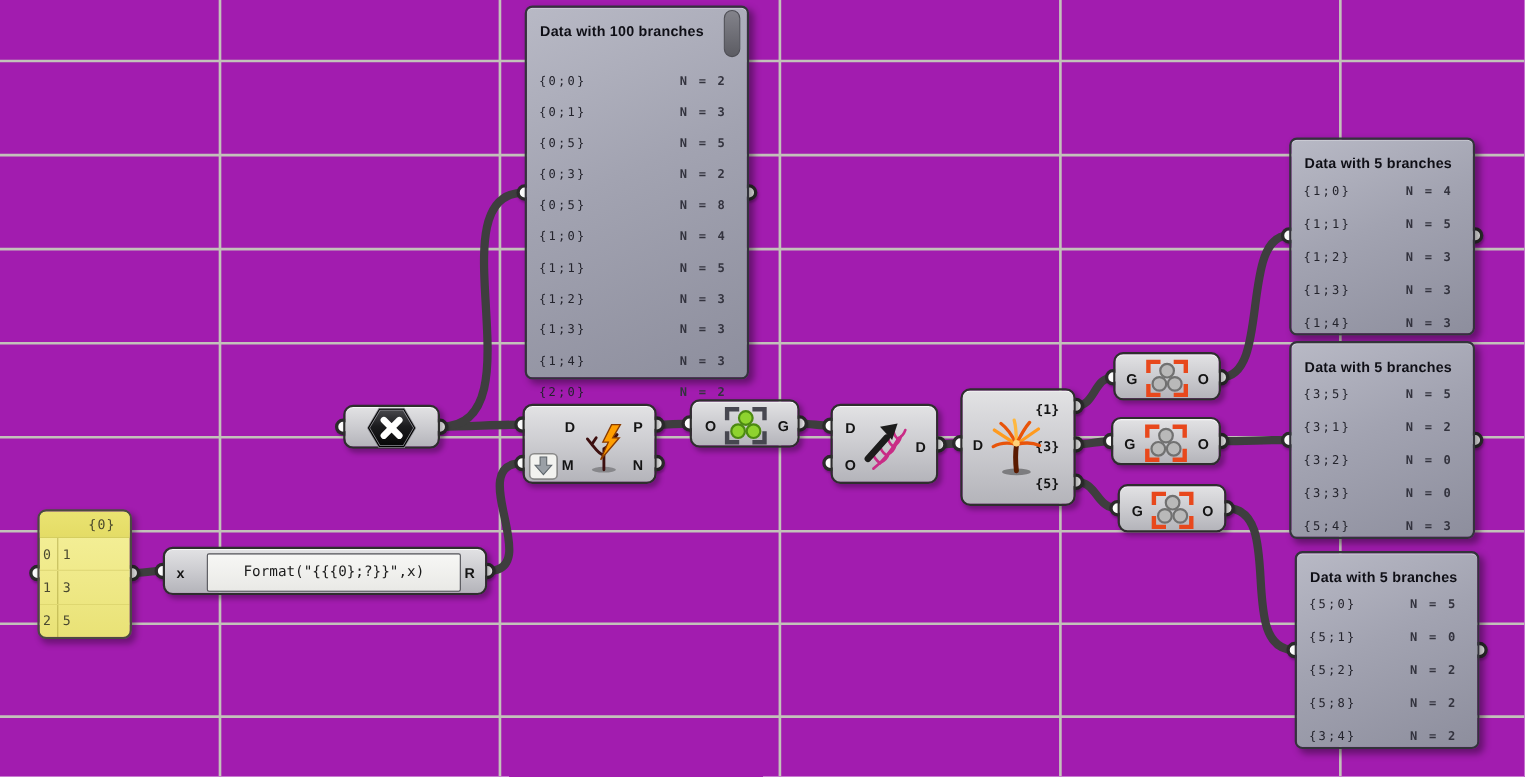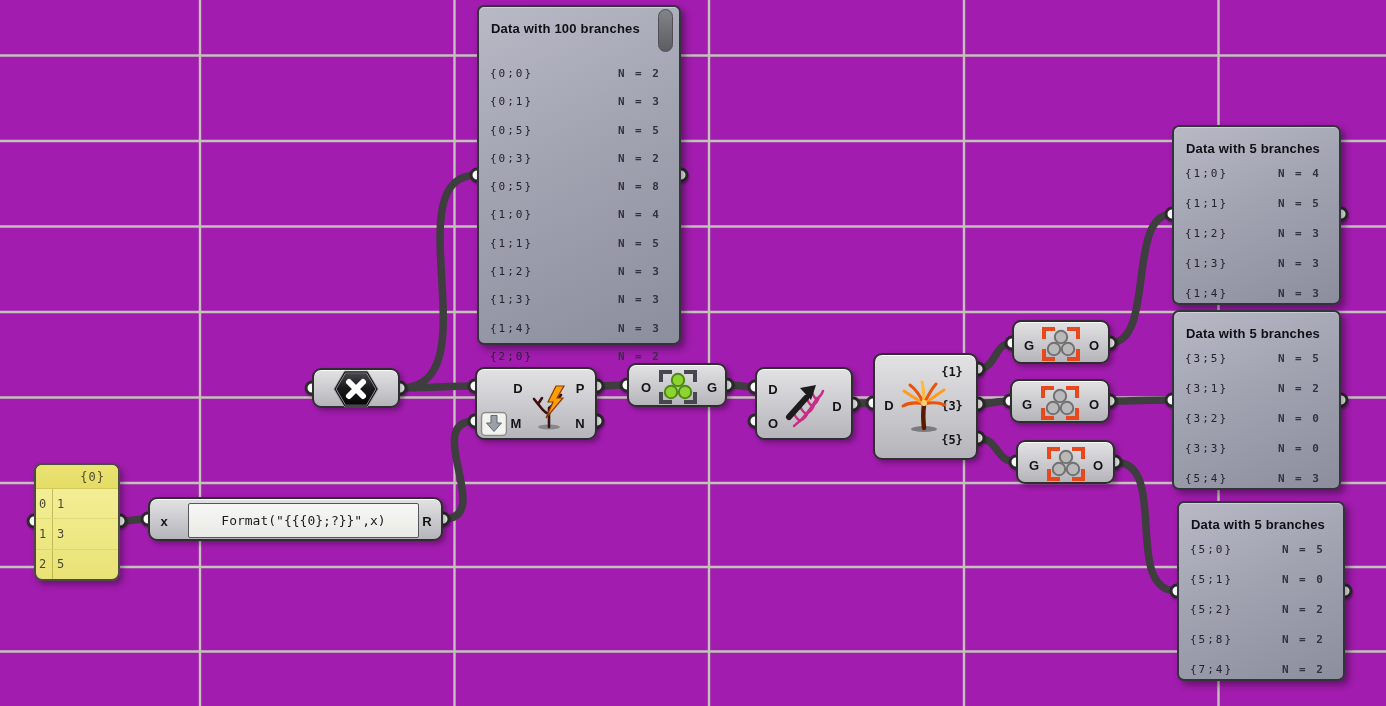--- a/index.html
+++ b/index.html
@@ -280,21 +280,21 @@
         </div>
       <div class="prow">
           <span>{5;2}</span>
           <span class="ncount">N = 2</span>
         </div>
       <div class="prow">
           <span>{5;8}</span>
           <span class="ncount">N = 2</span>
         </div>
       <div class="prow">
-          <span>{7;4}</span>
+          <span>{3;4}</span>
           <span class="ncount">N = 2</span>
         </div>
     </div>
   </div>
 
   <div class="ypanel" style="left:34px;top:463px;width:86px;height:118px">
     <div class="ypanel-header">{0}</div>
     <div class="ypanel-body">
       <div class="yrow">
         <span class="yindex">0</span>

